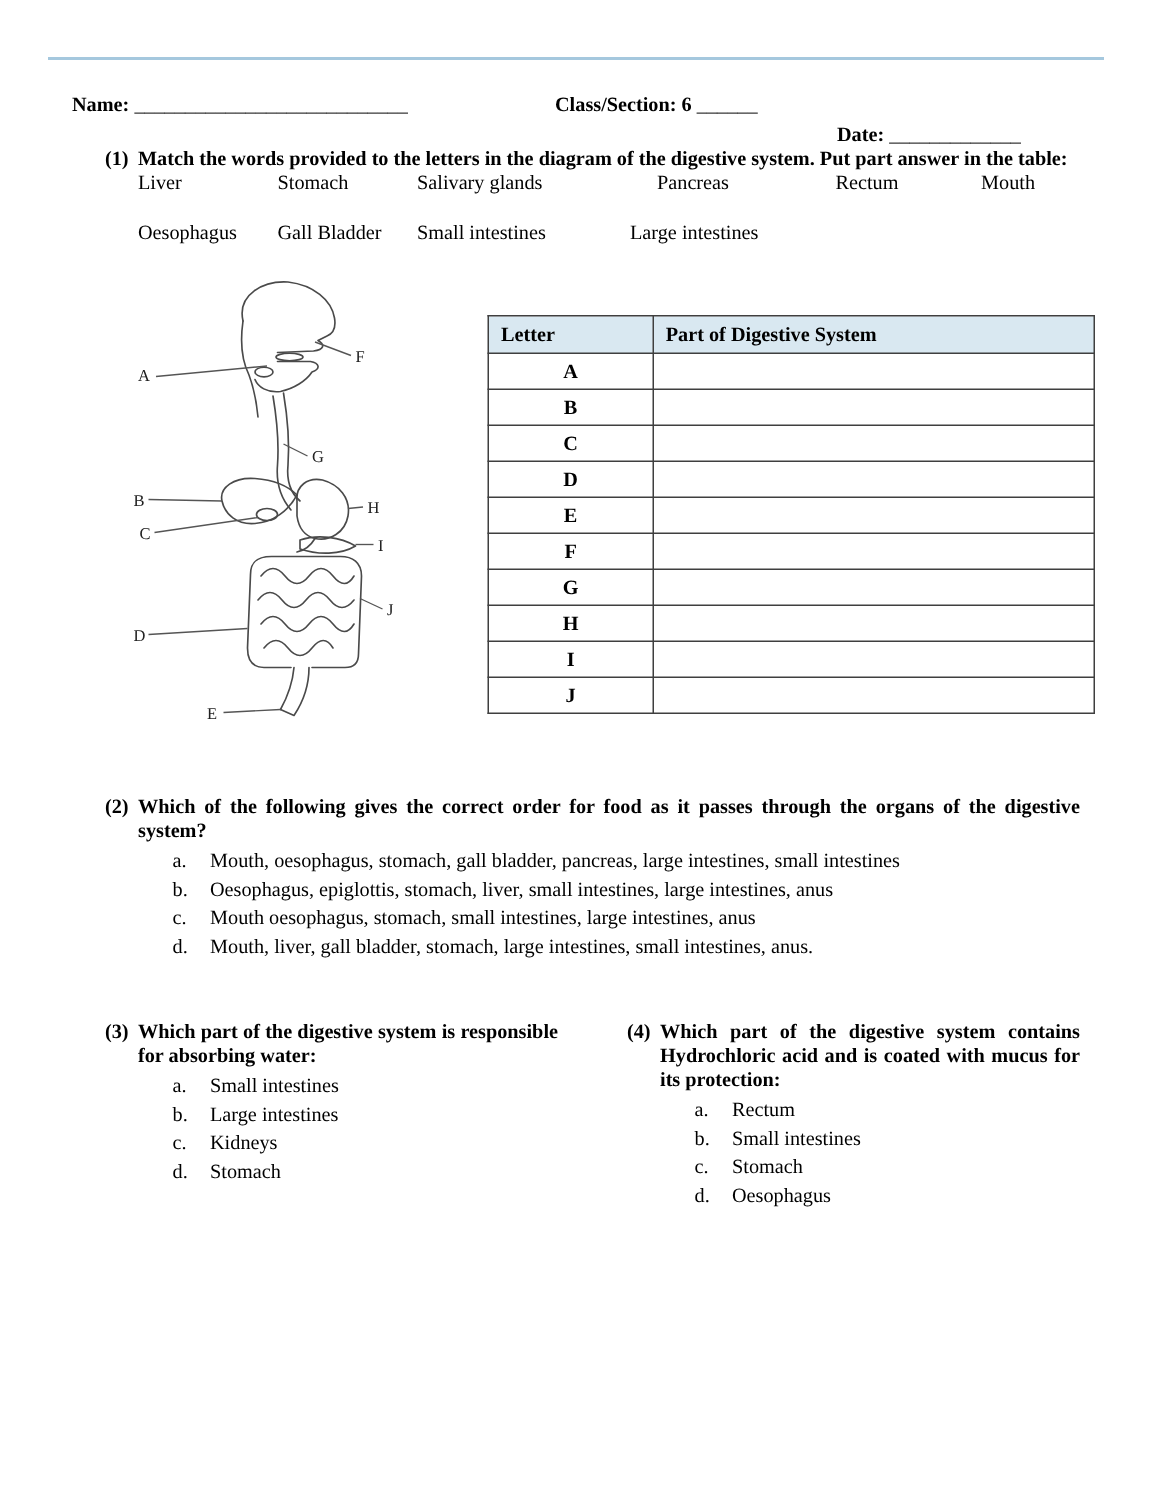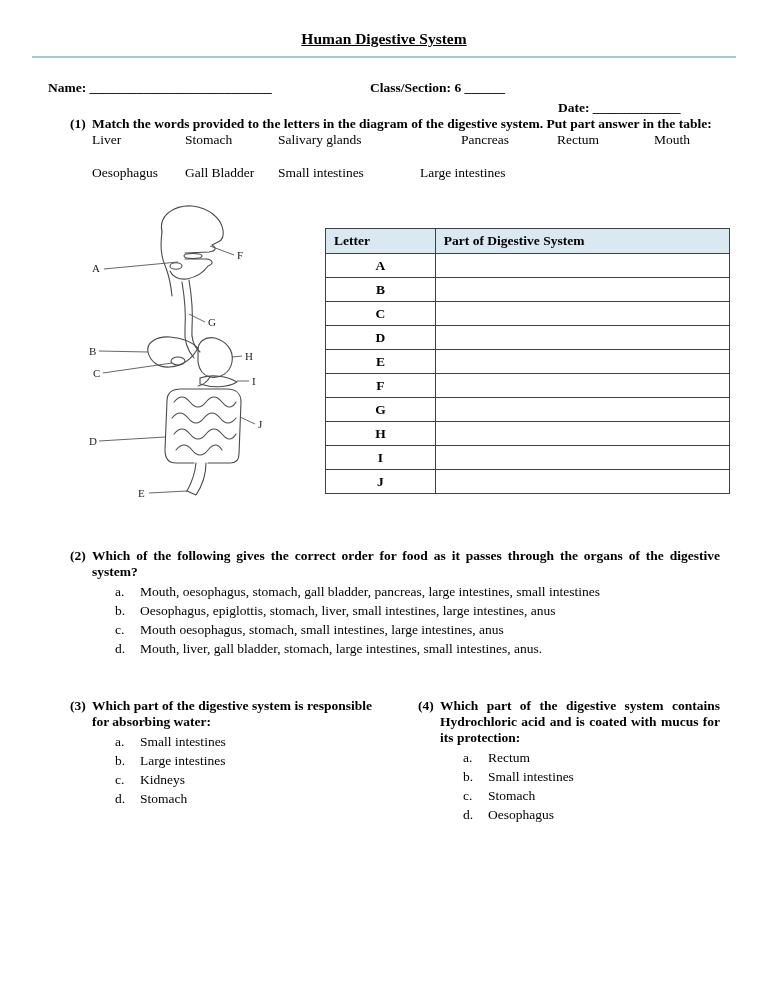--- a/index.html
+++ b/index.html
@@ -16,21 +16,21 @@
     padding:30px 48px 20px 48px;position:relative;overflow:hidden;
   }
   .title{
     text-align:center;font-size:15.5px;font-weight:bold;text-decoration:underline;
   }
   .title-rule{height:2px;background:var(--title-rule);margin:8px -16px 0 -16px;border:0;}
   .header-fields{position:relative;height:18px;margin-top:22px;font-weight:bold;}
   .hf-name{position:absolute;left:0;}
   .hf-class{position:absolute;left:322px;}
   .hf-date{position:absolute;left:510px;margin-top:20px;}
-  .blank{font-weight:bold;letter-spacing:0;}
+  .blank{font-weight:normal;letter-spacing:0;}
   .question{display:flex;padding-left:22px;}
   .qnum{flex:0 0 22px;font-weight:bold;}
   .qbody{flex:1;}
   .qprompt{font-weight:bold;text-align:justify;}
   .q1-block{margin-top:18px;}
   .word-bank{position:relative;height:64px;}
   .word-bank span{position:absolute;white-space:nowrap;}
   .wb-r1{top:0;}
   .wb-r2{top:33px;}
   .main-region{position:relative;height:322px;margin-top:6px;}
@@ -52,21 +52,20 @@
   .opt-letter{flex:0 0 25px;}
   .two-col{display:flex;gap:24px;margin-top:40px;}
   .col{width:324px;}
   svg text{font-family:"Liberation Serif","DejaVu Serif",serif;font-size:11px;fill:#222;}
 </style>
 </head>
 <body>
 
 <div class="page">
 
-  <div class="title">Human Digestive System</div>
   <div class="title-rule"></div>
 
   <div class="header-fields">
     <span class="hf-name">
       <span>Name:</span>
       <span class="blank">___________________________</span>
     </span>
     <span class="hf-class">
       <span>Class/Section: 6</span>
       <span class="blank">______</span>
@@ -81,21 +80,21 @@
     <span class="qnum">(1)</span>
     <div class="qbody">
       <div class="qprompt">Match the words provided to the letters in the diagram of the digestive system. Put part answer in the table:</div>
     </div>
   </div>
 
   <div class="word-bank">
     <span class="wb-r1" style="left:44px">Liver</span>
     <span class="wb-r1" style="left:137px">Stomach</span>
     <span class="wb-r1" style="left:230px">Salivary glands</span>
-    <span class="wb-r1" style="left:413px">Pancreas</span>
+    <span class="wb-r1" style="left:390px">Pancreas</span>
     <span class="wb-r1" style="left:509px">Rectum</span>
     <span class="wb-r1" style="left:606px">Mouth</span>
     <span class="wb-r2" style="left:44px">Oesophagus</span>
     <span class="wb-r2" style="left:137px">Gall Bladder</span>
     <span class="wb-r2" style="left:230px">Small intestines</span>
     <span class="wb-r2" style="left:372px">Large intestines</span>
   </div>
 
   <div class="main-region">
 

